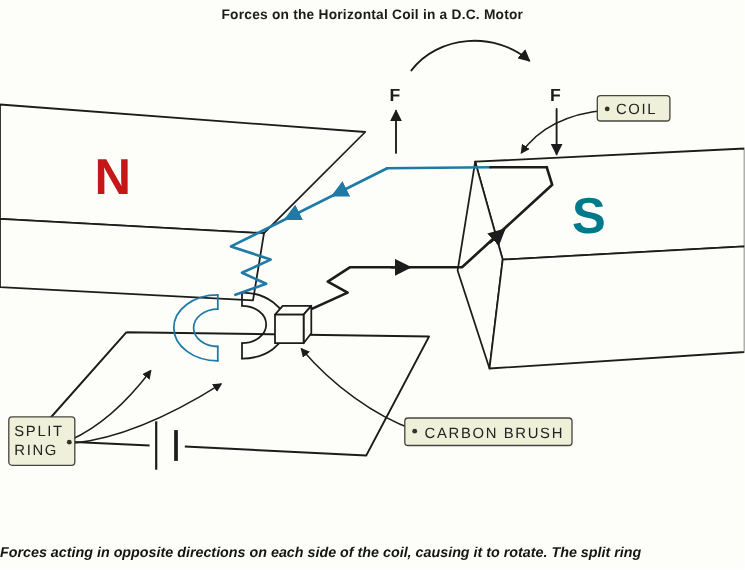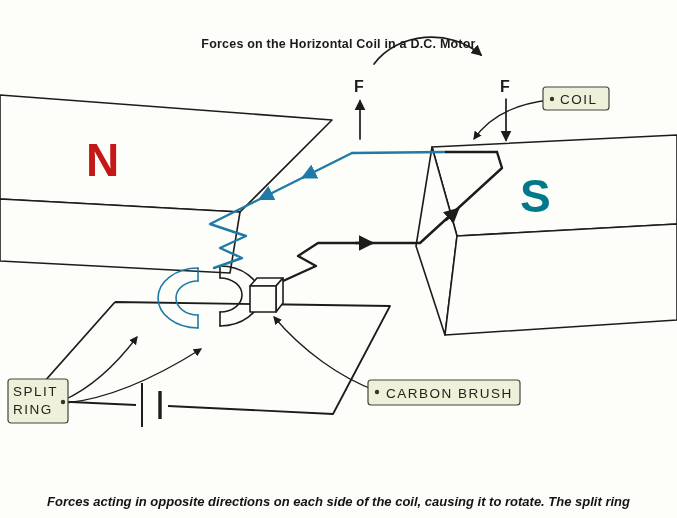--- a/index.html
+++ b/index.html
@@ -1,20 +1,20 @@
 <!DOCTYPE html>
 <html><head>
 <meta charset="utf-8">
 <style>
   html,body{margin:0;padding:0;background:#ffffff;}
   .page{position:relative;width:677px;height:518px;background:#fdfdfa;
         font-family:"Liberation Sans",sans-serif;overflow:hidden;}
   .title{position:absolute;top:6px;left:0;width:100%;text-align:center;
-         font-size:12.5px;font-weight:700;color:#1b1b1b;letter-spacing:.2px;margin-top:31px;}
-  .caption{position:absolute;bottom:6px;left:0;width:100%;text-align:center;
+         font-size:12.5px;font-weight:700;color:#1b1b1b;letter-spacing:.2px;}
+  .caption{position:absolute;bottom:6px;left:0;width:100%;
            font-style:italic;font-weight:600;font-size:13px;color:#141414;line-height:1.55;}
   svg{position:absolute;top:0;left:0;}
   .lbl{font-size:13.5px;letter-spacing:1.5px;fill:#23231f;}
   .pole{font-weight:700;font-size:46px;}
   .force{font-size:16px;font-weight:600;fill:#1b1b1b;}
 </style>
 </head>
 <body>
 
 <div class="page">

